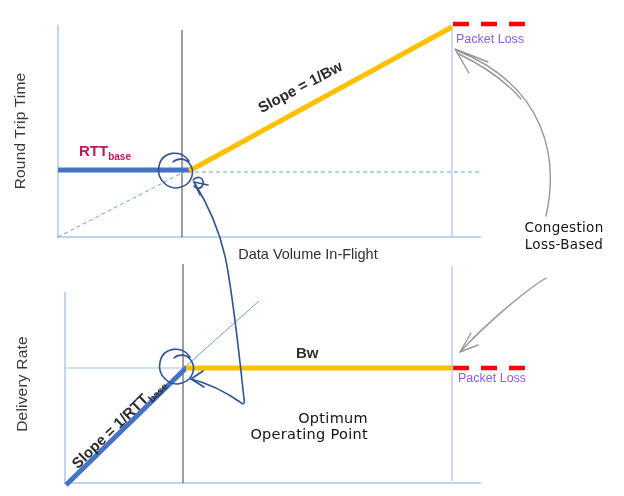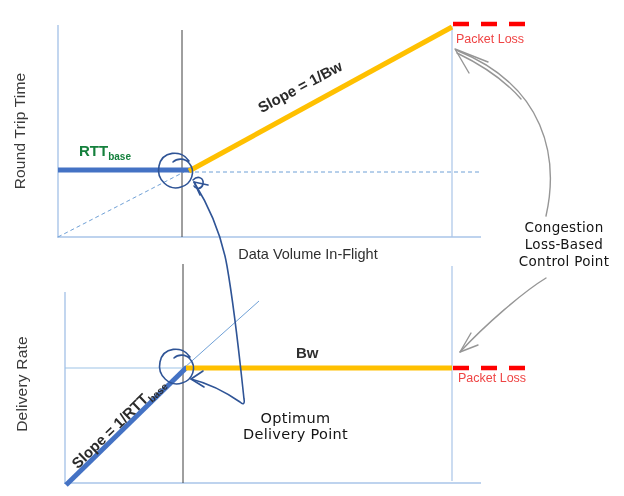--- a/index.html
+++ b/index.html
@@ -8,26 +8,26 @@
     font-family:"Liberation Sans",sans-serif;color:#303030;overflow:hidden;
   }
   #stage svg{position:absolute;left:0;top:0;}
   .lbl{position:absolute;white-space:nowrap;color:#333333;}
   .axis-lbl{font-size:15.5px;color:#3a3a3a;letter-spacing:.2px;}
   .rot90{transform:rotate(-90deg);transform-origin:center center;text-align:center;}
   .bold{font-weight:700;}
   sub{font-size:10px;}
   .slope-top{transform:rotate(-28deg);transform-origin:center center;font-weight:700;font-size:15px;color:#2b2b2b;}
   .slope-bot{transform:rotate(-44deg);transform-origin:center center;font-weight:700;font-size:15px;color:#2b2b2b;}
-  .pktloss{font-size:12.5px;color:#ef4444;}
+  .pktloss{font-size:12.5px;color:#8b5cf6;}
   .hand{
     font-family:"DejaVu Sans",sans-serif;color:#141414;text-align:center;
     font-size:13.5px;line-height:17px;letter-spacing:.3px;
   }
-  .hand-opt{font-size:14.5px;line-height:16px;}
+  .hand-opt{font-size:14.5px;line-height:16px;text-align:right;}
   .mid-x{font-size:14.5px;color:#2f2f2f;text-align:center;}
 </style>
 </head>
 <body>
 
 <div id="stage">
 
   <svg width="624" height="496" viewBox="0 0 624 496">
 
     <g>
@@ -67,40 +67,39 @@
       <path d="M 546,216 C 559,158 546,86 456,50"></path>
       <path d="M 455,49 L 488,62 M 455,49 L 469,73"></path>
       <path d="M 457,53 C 486,67 508,84 521,99"></path>
       <path d="M 546,278 C 523,292 485,325 460,352"></path>
       <path d="M 460,352 L 471,333 M 460,352 L 478,345"></path>
     </g>
   </svg>
 
   <div class="lbl axis-lbl rot90" style="left:-60px;top:122px;width:160px;">Round Trip Time</div>
 
-  <div class="lbl bold" style="left:79px;top:142px;font-size:15px;color:#15803d;"><span>RTT</span><sub>base</sub></div>
+  <div class="lbl bold" style="left:79px;top:142px;font-size:15px;color:#be185d;"><span>RTT</span><sub>base</sub></div>
 
   <div class="lbl slope-top" style="left:240px;top:78px;width:120px;text-align:center;">Slope = 1/Bw</div>
 
   <div class="lbl pktloss" style="left:456px;top:32px;">Packet Loss</div>
 
   <div class="lbl mid-x" style="left:228px;top:246px;width:160px;">Data Volume In-Flight</div>
 
   <div class="lbl axis-lbl rot90" style="left:-38px;top:375px;width:120px;">Delivery Rate</div>
 
   <div class="lbl slope-bot" style="left:49px;top:414px;width:140px;text-align:center;"><span>Slope = 1/RTT</span><sub>base</sub></div>
 
   <div class="lbl" style="left:296px;top:344px;font-size:15px;color:#2f2f2f;font-weight:bold;">Bw</div>
 
   <div class="lbl pktloss" style="left:458px;top:371px;">Packet Loss</div>
 
   <div class="lbl hand" style="left:505px;top:219px;width:118px;">
     <div>Congestion</div>
     <div>Loss-Based</div>
-    <div>Control Point</div>
   </div>
 
   <div class="lbl hand hand-opt" style="left:223px;top:410px;width:145px;">
     <div>Optimum</div>
-    <div>Delivery Point</div>
+    <div>Operating Point</div>
   </div>
 
 </div>
 
 </body></html>

